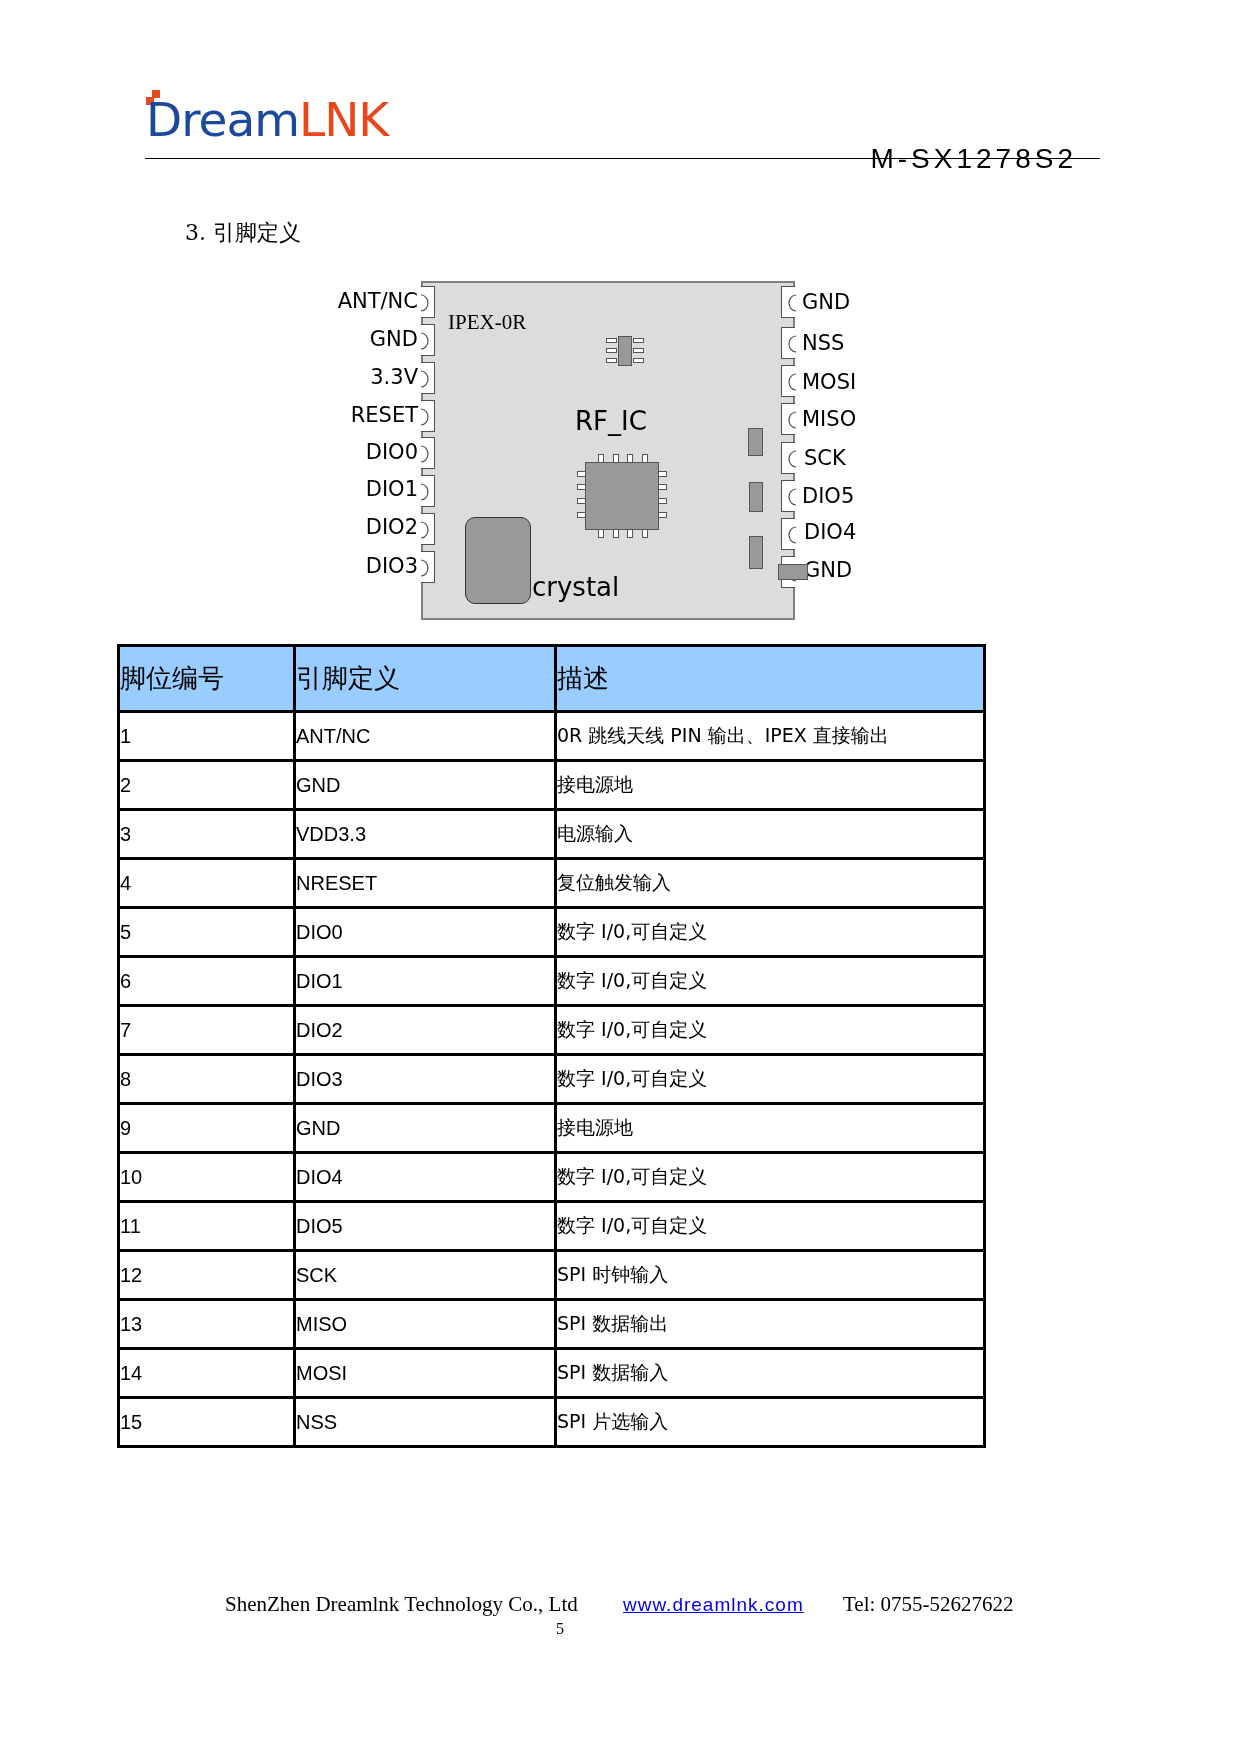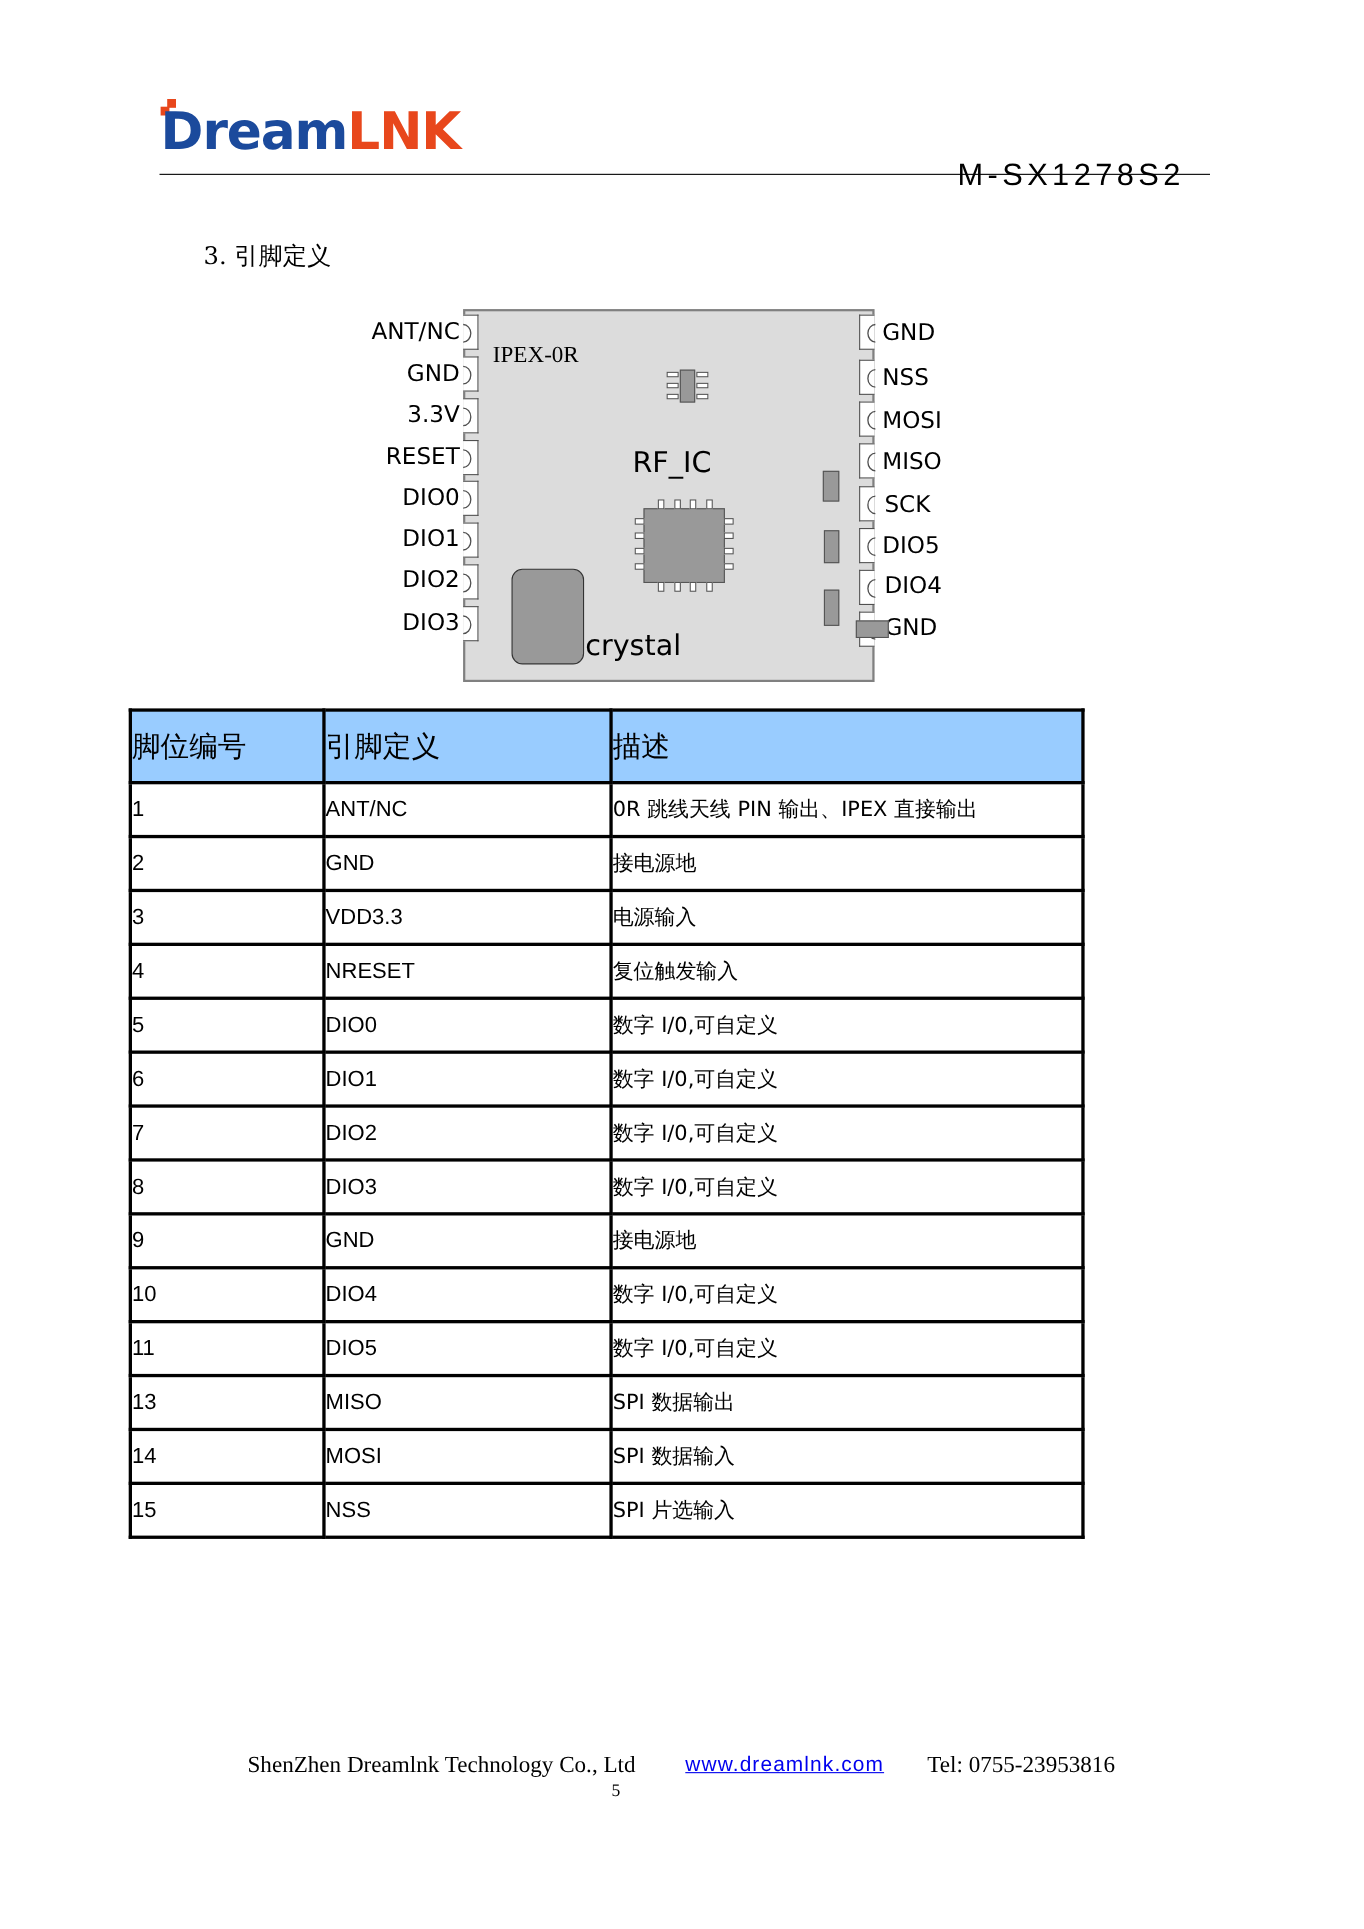--- a/index.html
+++ b/index.html
@@ -2,21 +2,21 @@
 <html><head>
 <meta charset="utf-8">
 <style>
   html, body { margin:0; padding:0; background:#ffffff; }
   body { width:1240px; height:1754px; position:relative; overflow:hidden; font-family:"Liberation Sans", sans-serif; color:#000; }
 
   
   .logo { position:absolute; left:146px; top:90px; height:56px; }
   .logo-dots { position:absolute; left:0; top:0; width:20px; height:20px; }
   .logo-dots i { position:absolute; display:block; background:#e8471c; width:8px; height:8px; }
-  .logo-text { position:absolute; left:0; top:4px; font-family:"DejaVu Sans", sans-serif; font-weight:bold; font-size:47px; letter-spacing:-1px; line-height:52px; white-space:nowrap; }
+  .logo-text { position:absolute; left:0; top:4px; font-family:"DejaVu Sans", sans-serif; font-weight:normal; font-size:47px; letter-spacing:-1px; line-height:52px; white-space:nowrap; }
   .logo-text .dream { color:#1b4a9c; }
   .logo-text .lnk { color:#e8471c; }
   .doc-model { position:absolute; right:163px; top:120px; font-size:28px; letter-spacing:4px; color:#000;margin-top:23px; }
   .header-rule { position:absolute; left:145px; top:158px; width:955px; height:0; border-top:1.5px solid #000; }
 
   .section-title { position:absolute; left:185px; top:218px; font-family:"DejaVu Serif", serif; font-size:22px; }
 
   
   .diagram { position:absolute; left:310px; top:272px; width:560px; height:360px; }
   .board { position:absolute; left:111px; top:9px; width:374px; height:339px; background:#dcdcdc; border:2px solid #808080; box-sizing:border-box; }
@@ -274,35 +274,40 @@
         <td>10</td>
         <td>DIO4</td>
         <td class="desc">数字 I/0,可自定义</td>
       </tr>
       <tr>
         <td>11</td>
         <td>DIO5</td>
         <td class="desc">数字 I/0,可自定义</td>
       </tr>
       <tr>
+        <td>12</td>
+        <td>SCK</td>
+        <td class="desc">SPI 时钟输入</td>
+      </tr>
+      <tr>
         <td>13</td>
         <td>MISO</td>
         <td class="desc">SPI 数据输出</td>
       </tr>
       <tr>
         <td>14</td>
         <td>MOSI</td>
         <td class="desc">SPI 数据输入</td>
       </tr>
       <tr>
         <td>15</td>
         <td>NSS</td>
         <td class="desc">SPI 片选输入</td>
       </tr>
     </tbody>
 </table>
 
 <div class="footer">
   <div class="footer-company">ShenZhen Dreamlnk Technology Co., Ltd</div>
   <a class="footer-url">www.dreamlnk.com</a>
-  <div class="footer-tel">Tel: 0755-23953816</div>
+  <div class="footer-tel">Tel: 0755-52627622</div>
   <div class="page-number">5</div>
 </div>
 
 </body></html>

